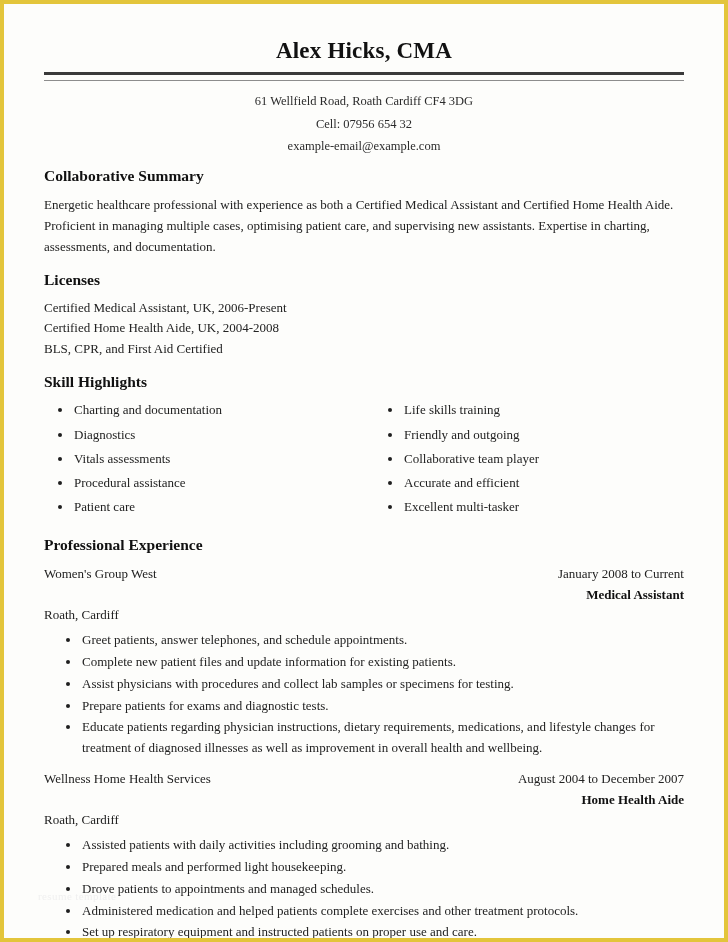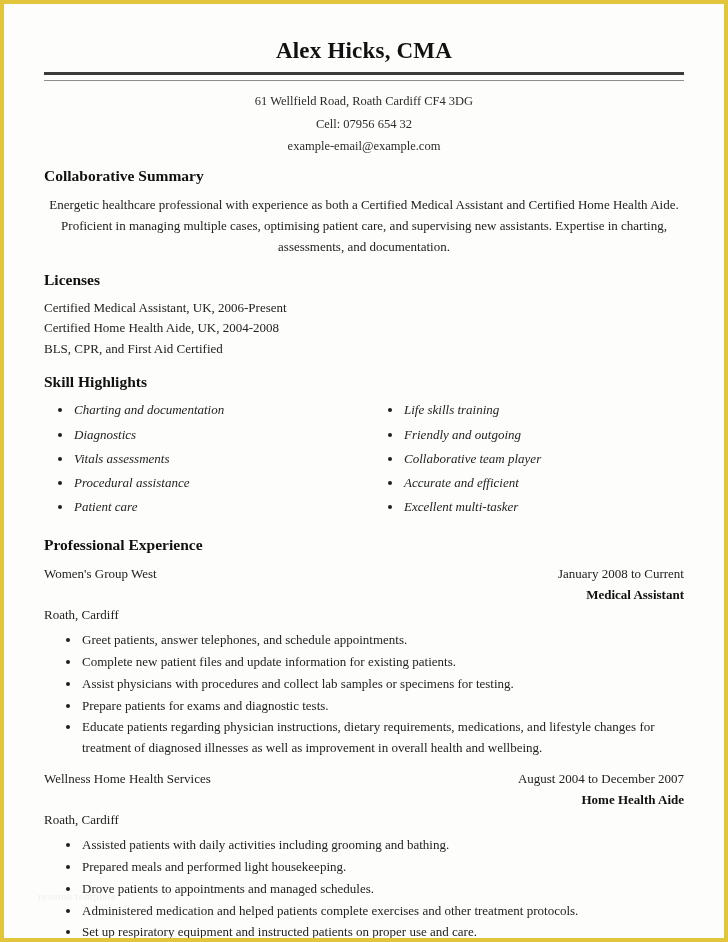--- a/index.html
+++ b/index.html
@@ -63,36 +63,35 @@
     font-weight: bold;
     margin: 0 0 9px 0;
     color: #111111;
   }
 
   .body-text {
     font-size: 13px;
     line-height: 1.62;
     margin: 0;
     color: #222222;
-    text-align: center;
+    text-align: left;
   }
 
   .plain-line {
     font-size: 13px;
     line-height: 1.58;
     margin: 0;
     color: #222222;
   }
 
   
   .skills-cols {
     display: flex;
     gap: 0;
     margin-top: 2px;
-    font-style: italic;
   }
   .skills-col { width: 50%; box-sizing: border-box; }
   .skills-col.left { padding-left: 0; }
   .skills-col.right { padding-left: 10px; }
 
   ul.bullets {
     list-style: none;
     margin: 0;
     padding: 0;
   }

